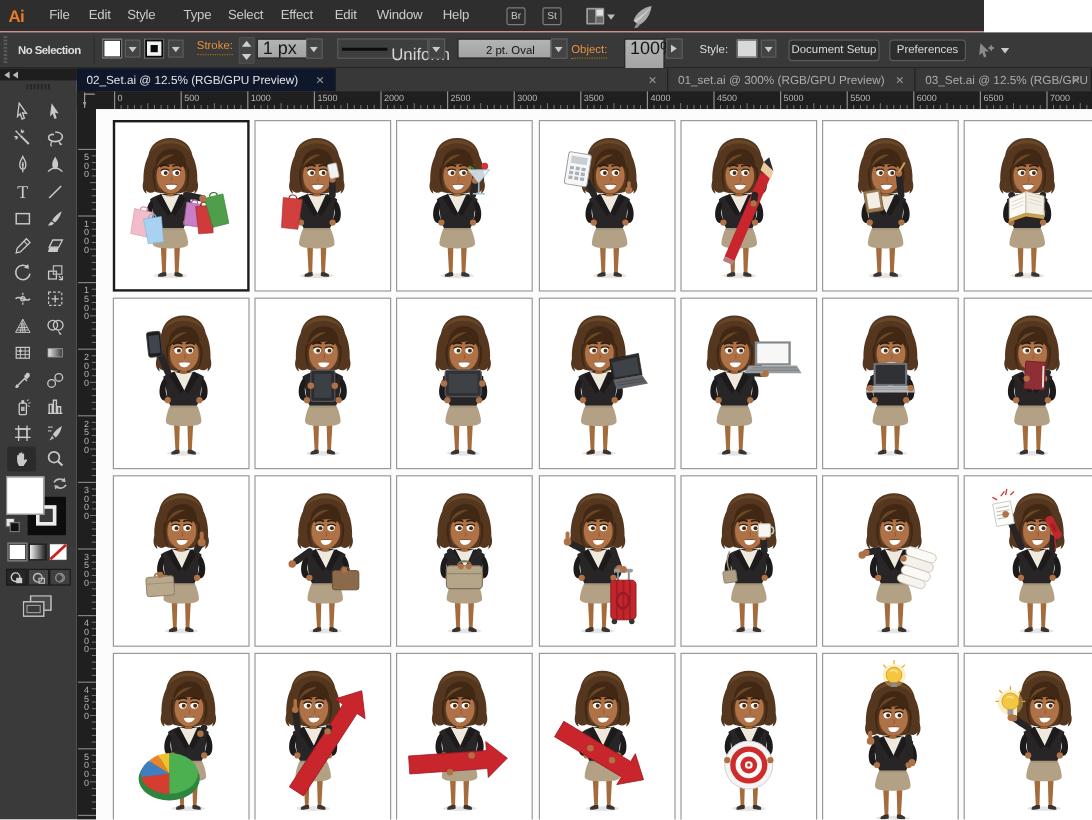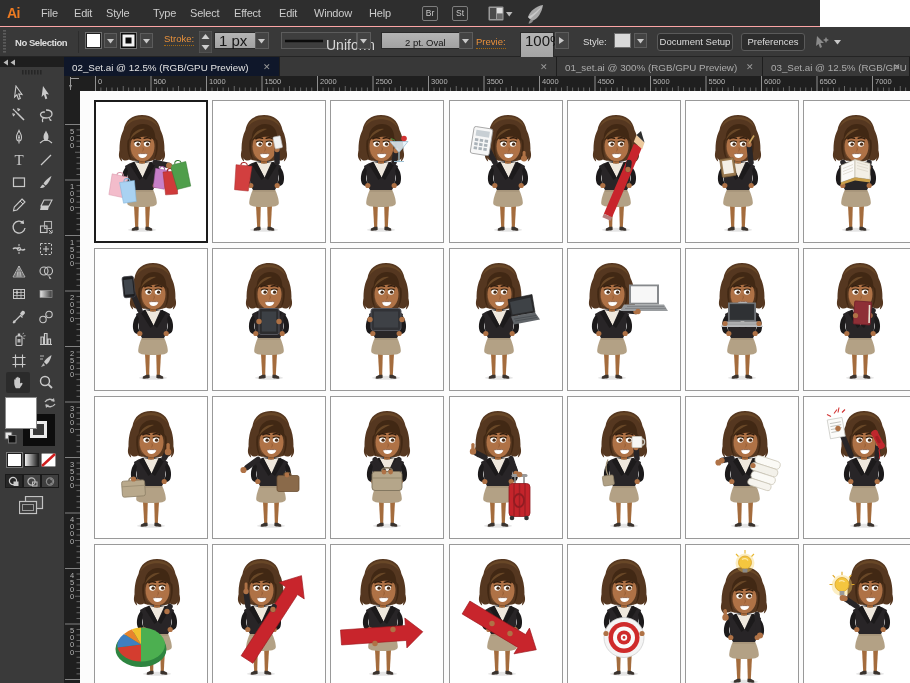--- a/index.html
+++ b/index.html
@@ -105,21 +105,21 @@
     <svg class="abs" style="left:360px;top:12px" width="8" height="5">
       <path d="M0,0 l7,0 -3.5,4.5 z" fill="#c9c9c9"></path>
     </svg>
     <div class="fld" style="left:381px;top:5px;width:79px;height:17px;padding-left:0"></div>
     <span class="abs" style="left:388px;top:32px;font-size:9px;color:#333">·</span>
     <span class="abs" style="left:405px;top:10px;font-size:9.5px;color:#161616">2 pt. Oval</span>
     <div class="dbtn" style="left:459px;top:5px;width:14px;height:17px"></div>
     <svg class="abs" style="left:462px;top:12px" width="8" height="5">
       <path d="M0,0 l7,0 -3.5,4.5 z" fill="#c9c9c9"></path>
     </svg>
-    <span class="olbl" style="left:476px;top:9px">Previe:</span>
+    <span class="olbl" style="left:476px;top:9px">Object:</span>
     <div class="fld" style="left:520px;top:5px;width:34px;height:29px">100%</div>
     <div class="dbtn" style="left:555px;top:5px;width:14px;height:17px"></div>
     <svg class="abs" style="left:559px;top:10px" width="6" height="8">
       <path d="M0,0 l0,7 5,-3.5 z" fill="#c9c9c9"></path>
     </svg>
     <span class="lbl" style="left:583px;top:9px">Style:</span>
     <div class="abs" style="left:614px;top:6px;width:17px;height:15px;background:#d9d9d9;border:1px solid #6e6e6e"></div>
     <div class="dbtn" style="left:634px;top:6px;width:13px;height:15px"></div>
     <svg class="abs" style="left:637px;top:12px" width="8" height="5">
       <path d="M0,0 l7,0 -3.5,4.5 z" fill="#c9c9c9"></path>

